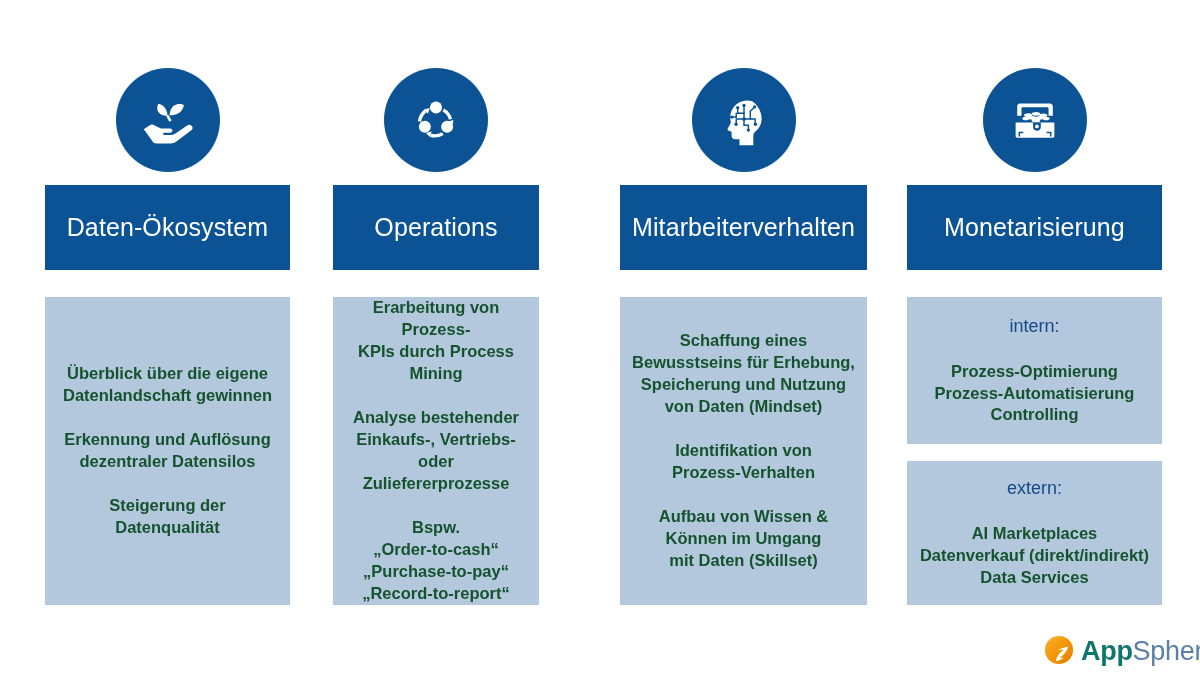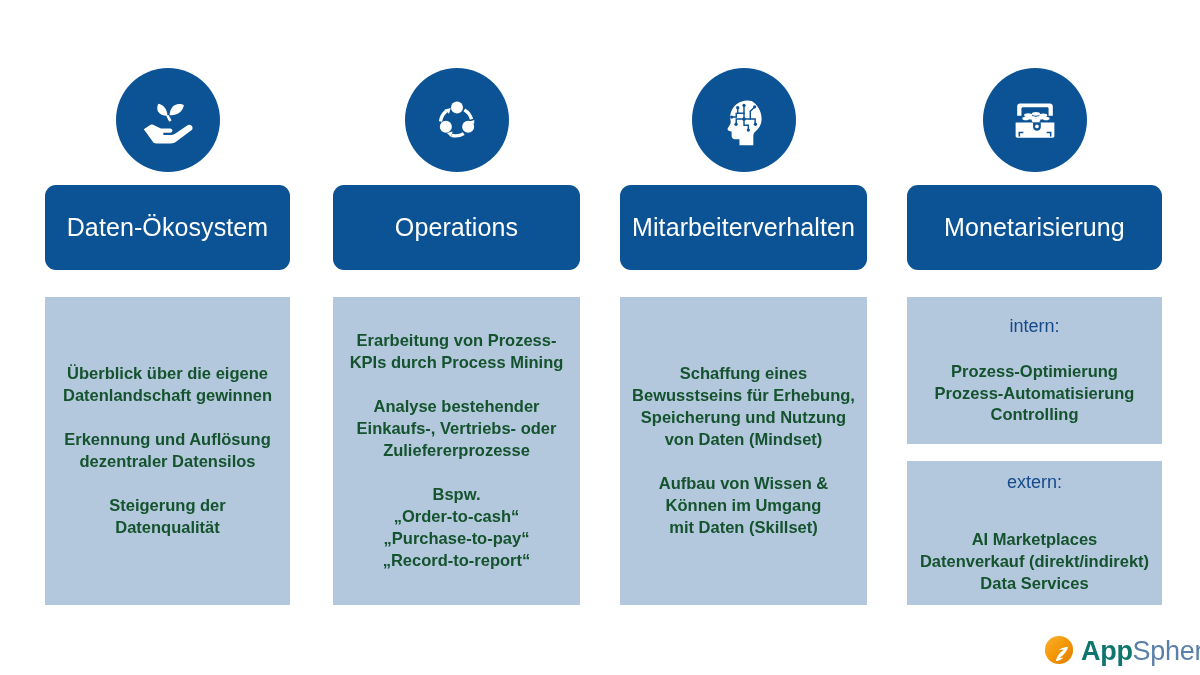--- a/index.html
+++ b/index.html
@@ -23,21 +23,21 @@
     background: #ffffff;
   }
 
   
   .column {
     position: absolute;
     top: 0;
     height: 620px;
   }
   .col-0 { left: 45px;  width: 245px; }
-  .col-1 { left: 333px; width: 247px; }
+  .col-1 { left: 333px; width: 206px; }
   .col-2 { left: 620px; width: 247px; }
   .col-3 { left: 907px; width: 255px; }
 
   
   .icon-wrap {
     position: absolute;
     top: 68px;
     left: 50%;
     transform: translateX(-50%);
     width: 104px;
@@ -60,21 +60,20 @@
     top: 185px;
     left: 0;
     right: 0;
     height: 85px;
     background: #0b5394;
     display: flex;
     align-items: center;
     justify-content: center;
     box-sizing: border-box;
     padding: 0 6px;
-    border-radius: 11px;
   }
   .header-bar .header-label {
     color: #ffffff;
     font-size: 25px;
     font-weight: 400;
     letter-spacing: 0.1px;
     line-height: 1.15;
     text-align: center;
     white-space: nowrap;
   }
@@ -96,21 +95,20 @@
     top: 297px;
     height: 308px;
   }
   .body-box.split-top {
     top: 297px;
     height: 147px;
   }
   .body-box.split-bottom {
     top: 461px;
     height: 144px;
-    justify-content: space-between;
   }
 
   .para {
     color: #14532d;
     font-size: 16.5px;
     font-weight: bold;
     line-height: 1.33;
     text-align: center;
     margin: 0;
     white-space: pre-line;
@@ -270,20 +268,22 @@
 
     <div class="header-bar">
       <div class="header-label">Mitarbeiterverhalten</div>
     </div>
 
     <div class="body-box single">
       <p class="para">Schaffung eines
 Bewusstseins für Erhebung,
 Speicherung und Nutzung
 von Daten (Mindset)</p>
+      <p class="para">Identifikation von
+Prozess-Verhalten</p>
       <p class="para">Aufbau von Wissen &amp;
 Können im Umgang
 mit Daten (Skillset)</p>
     </div>
   </div>
 
   <div class="column col-3">
 
     <div class="icon-wrap">
       <div class="icon-circle">

